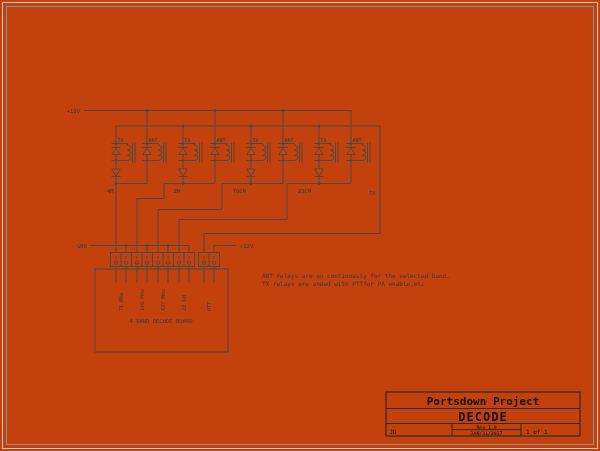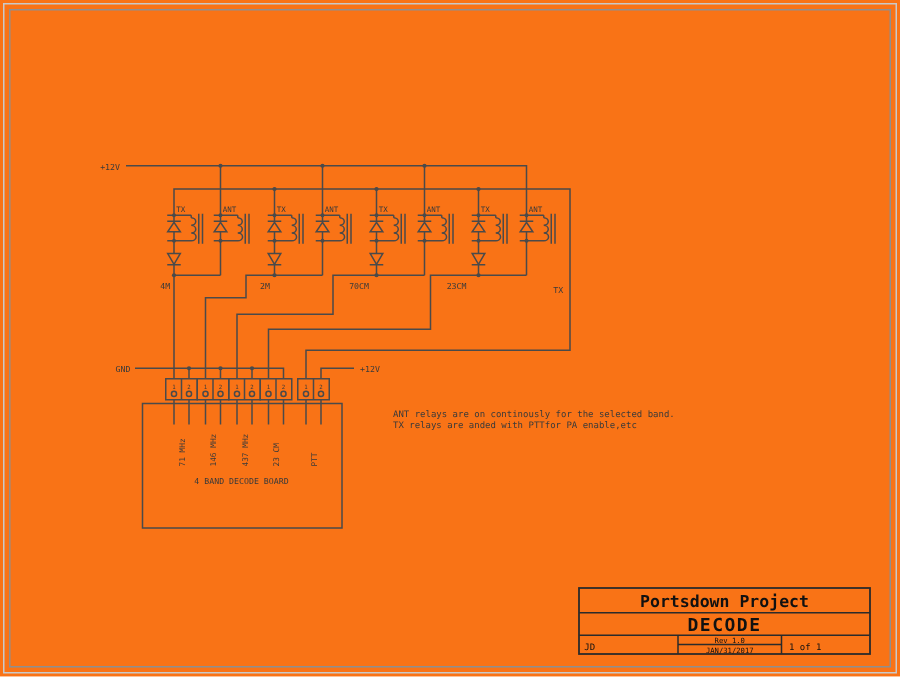--- a/index.html
+++ b/index.html
@@ -1,20 +1,20 @@
 <!DOCTYPE html>
 <html><head>
 <meta charset="utf-8">
 <style>
   html, body { margin: 0; padding: 0; background: #ffffff; }
   .page {
     position: relative;
     width: 600px;
     height: 451px;
-    background: #f97316;
+    background: #c2410c;
     font-family: "DejaVu Sans Mono", "Liberation Mono", monospace;
     overflow: hidden;
   }
   svg text {
     font-family: "DejaVu Sans Mono", "Liberation Mono", monospace;
     fill: #3a3a3a;
   }
   .tb-text { fill: #111; }
 </style>
 </head>

